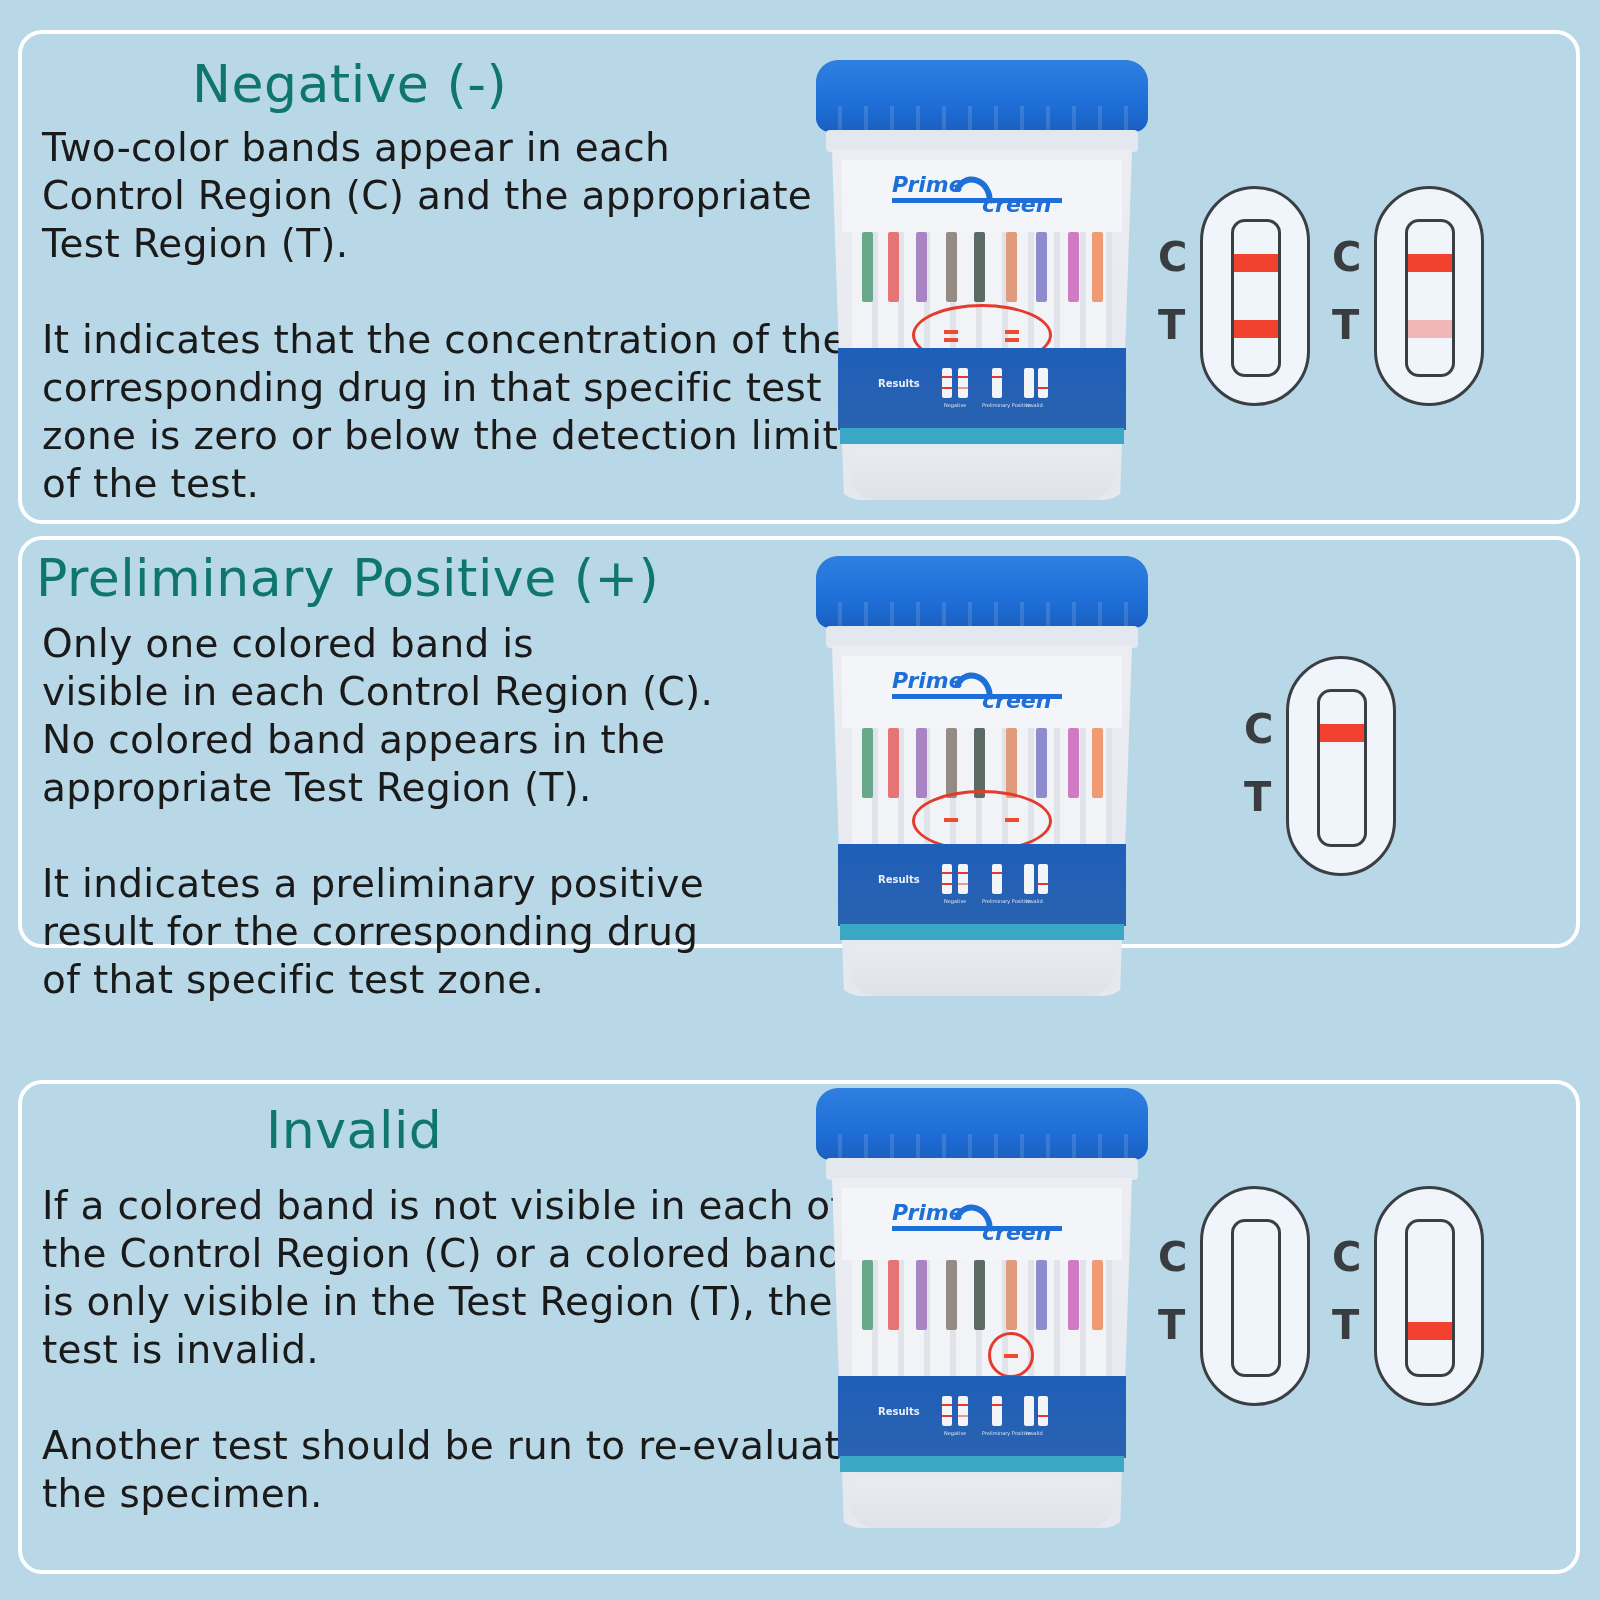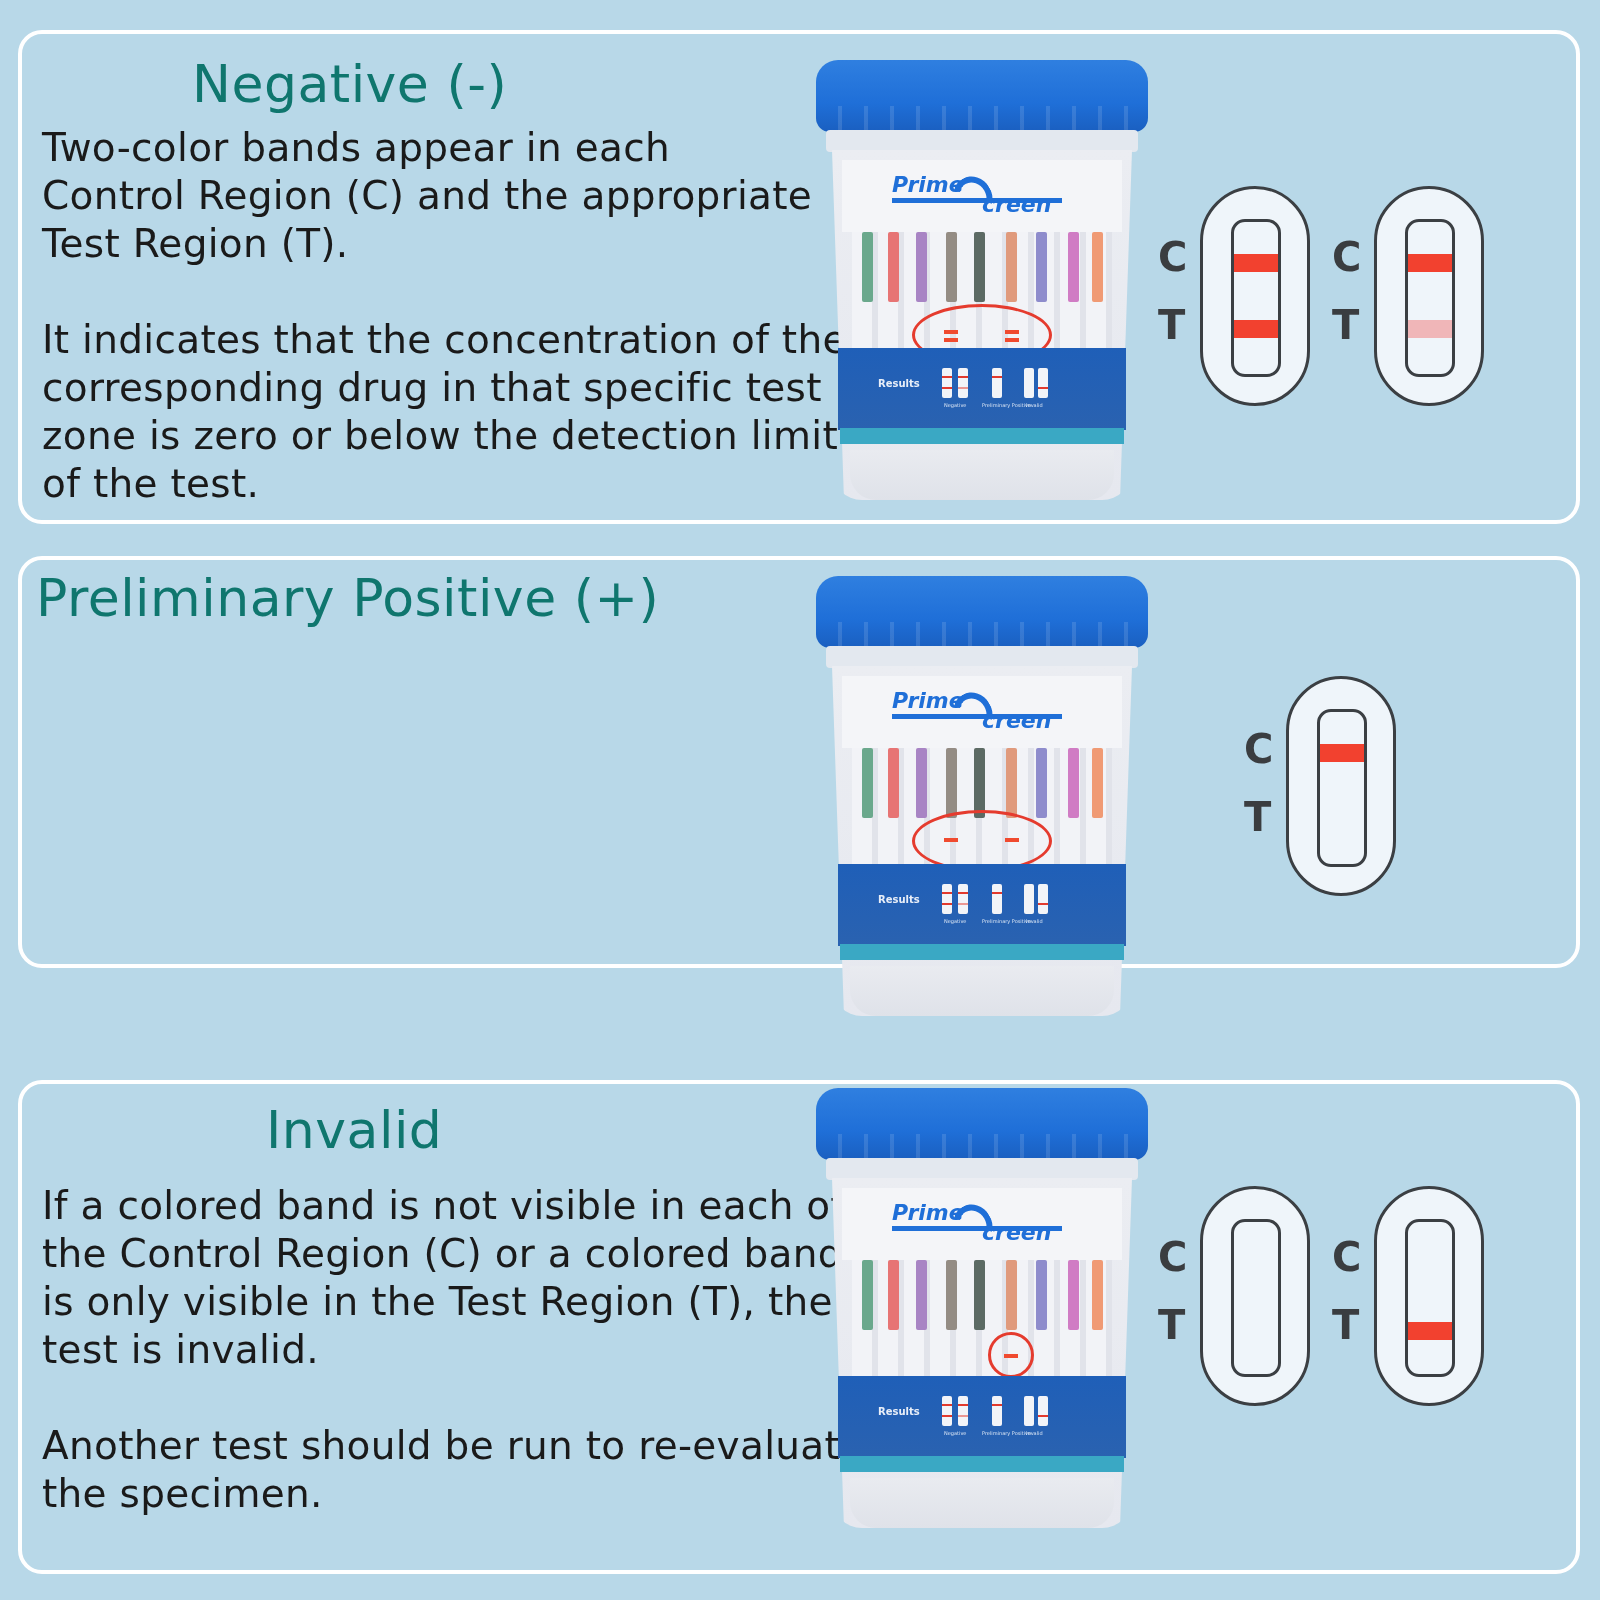--- a/index.html
+++ b/index.html
@@ -5,21 +5,21 @@
   * { box-sizing: border-box; margin: 0; padding: 0; }
   html, body { width: 1600px; height: 1600px; background: #b8d8e8; overflow: hidden; }
   body { position: relative; font-family: "DejaVu Sans", sans-serif; color: #1e1e1e; }
 
   .panel {
     position: absolute; left: 18px; width: 1562px;
     border: 4px solid #ffffff; border-radius: 24px;
     background: #b8d8e8;
   }
   .p1 { top: 30px; height: 494px; }
-  .p2 { top: 556px; height: 412px; }
+  .p2 { top: 536px; height: 412px; }
   .p3 { top: 1080px; height: 494px; }
 
   .title {
     position: absolute; font-size: 52px; font-weight: normal;
     letter-spacing: 0.5px; color: #0f766e; white-space: nowrap;
   }
   .desc {
     position: absolute; left: 20px; font-size: 39px; line-height: 48px;
     color: #1a1a1a; white-space: pre-line; letter-spacing: 0.3px;
   }
@@ -194,20 +194,28 @@
   <div class="cassette" style="left:1352px; top:152px;">
     <div class="window">
       <div class="line" style="top:32px;"></div>
       <div class="line faint" style="top:98px;"></div>
     </div>
   </div>
 </div>
 
 <div class="panel p2">
   <div class="title" style="left:14px; top:8px;">Preliminary Positive (+)</div>
+  <div class="desc" style="top:80px;">Only one colored band is
+visible in each Control Region (C).
+No colored band appears in the
+appropriate Test Region (T).
+
+It indicates a preliminary positive
+result for the corresponding drug
+of that specific test zone.</div>
 
   <div class="cup" style="left:790px; top:16px;">
     <div class="lid"></div>
     <div class="rim"></div>
     <div class="body"></div>
     <div class="label-top"></div>
     <div class="brand">
       <div class="bar"></div>
       <span class="b1">Prime</span>
       <div class="swoosh"></div>

